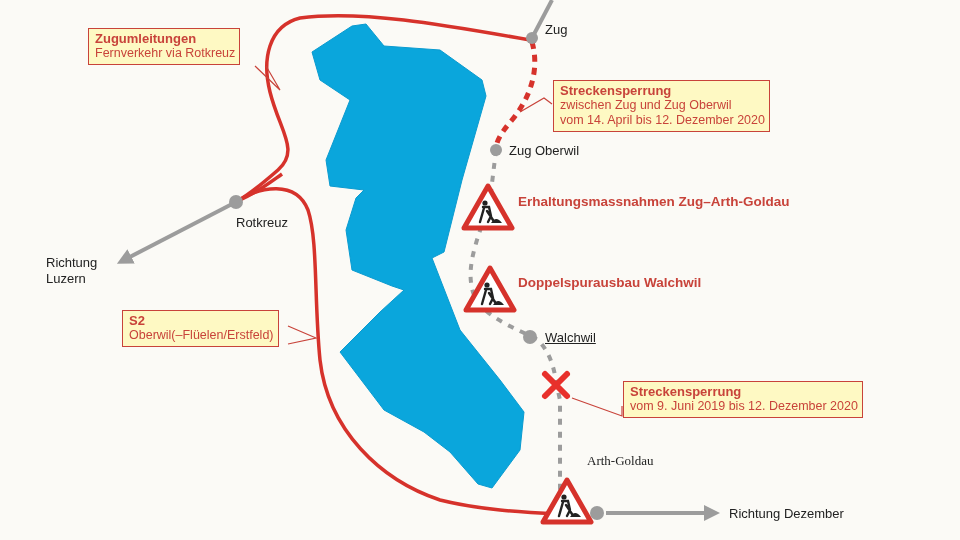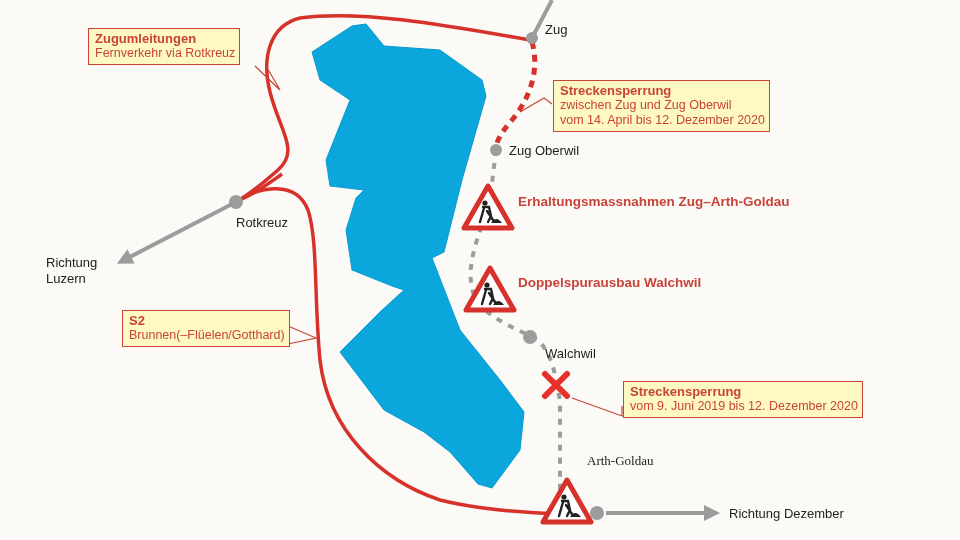--- a/index.html
+++ b/index.html
@@ -62,21 +62,21 @@
   <path d="M572,398 L622,416 L622,406" fill="none" stroke="#c8433a" stroke-width="1.2"></path>
 
   <use href="#worksign" x="488" y="208"></use>
   <use href="#worksign" x="490" y="290"></use>
   <use href="#worksign" x="567" y="502"></use>
 </svg>
 
 <div class="lbl" style="left:545px;top:22px;">Zug</div>
 <div class="lbl" style="left:509px;top:143px;">Zug Oberwil</div>
 <div class="lbl" style="left:236px;top:215px;">Rotkreuz</div>
-<div class="lbl" style="left:545px;top:346px;">Walchwil</div>
+<div class="lbl" style="left:545px;top:330px;text-decoration:underline;">Walchwil</div>
 <div class="lbl" style="left:587px;top:453px;font-family:Liberation Serif, serif;">Arth-Goldau</div>
 
 <div class="lbl" style="left:46px;top:255px;">
   <span>Richtung</span><br>
   <span>Luzern</span>
 </div>
 <div class="lbl" style="left:729px;top:506px;">Richtung Dezember</div>
 
 <div class="callout" style="left:88px;top:28px;">
   <span class="t">Zugumleitungen</span>
@@ -86,17 +86,17 @@
   <span class="t">Streckensperrung</span>
   <span class="s">zwischen Zug und Zug Oberwil</span>
   <span class="s">vom 14. April bis 12. Dezember 2020</span>
 </div>
 <div class="callout" style="left:623px;top:381px;">
   <span class="t">Streckensperrung</span>
   <span class="s">vom 9. Juni 2019 bis 12. Dezember 2020</span>
 </div>
 <div class="callout" style="left:108px;top:310px;margin-left:14px;">
   <span class="t">S2</span>
-  <span class="s">Brunnen(–Flüelen/Gotthard)</span>
+  <span class="s">Oberwil(–Flüelen/Erstfeld)</span>
 </div>
 
 <div class="redtitle" style="left:518px;top:194px;">Erhaltungsmassnahmen Zug–Arth-Goldau</div>
 <div class="redtitle" style="left:518px;top:275px;">Doppelspurausbau Walchwil</div>
 
 </body></html>

